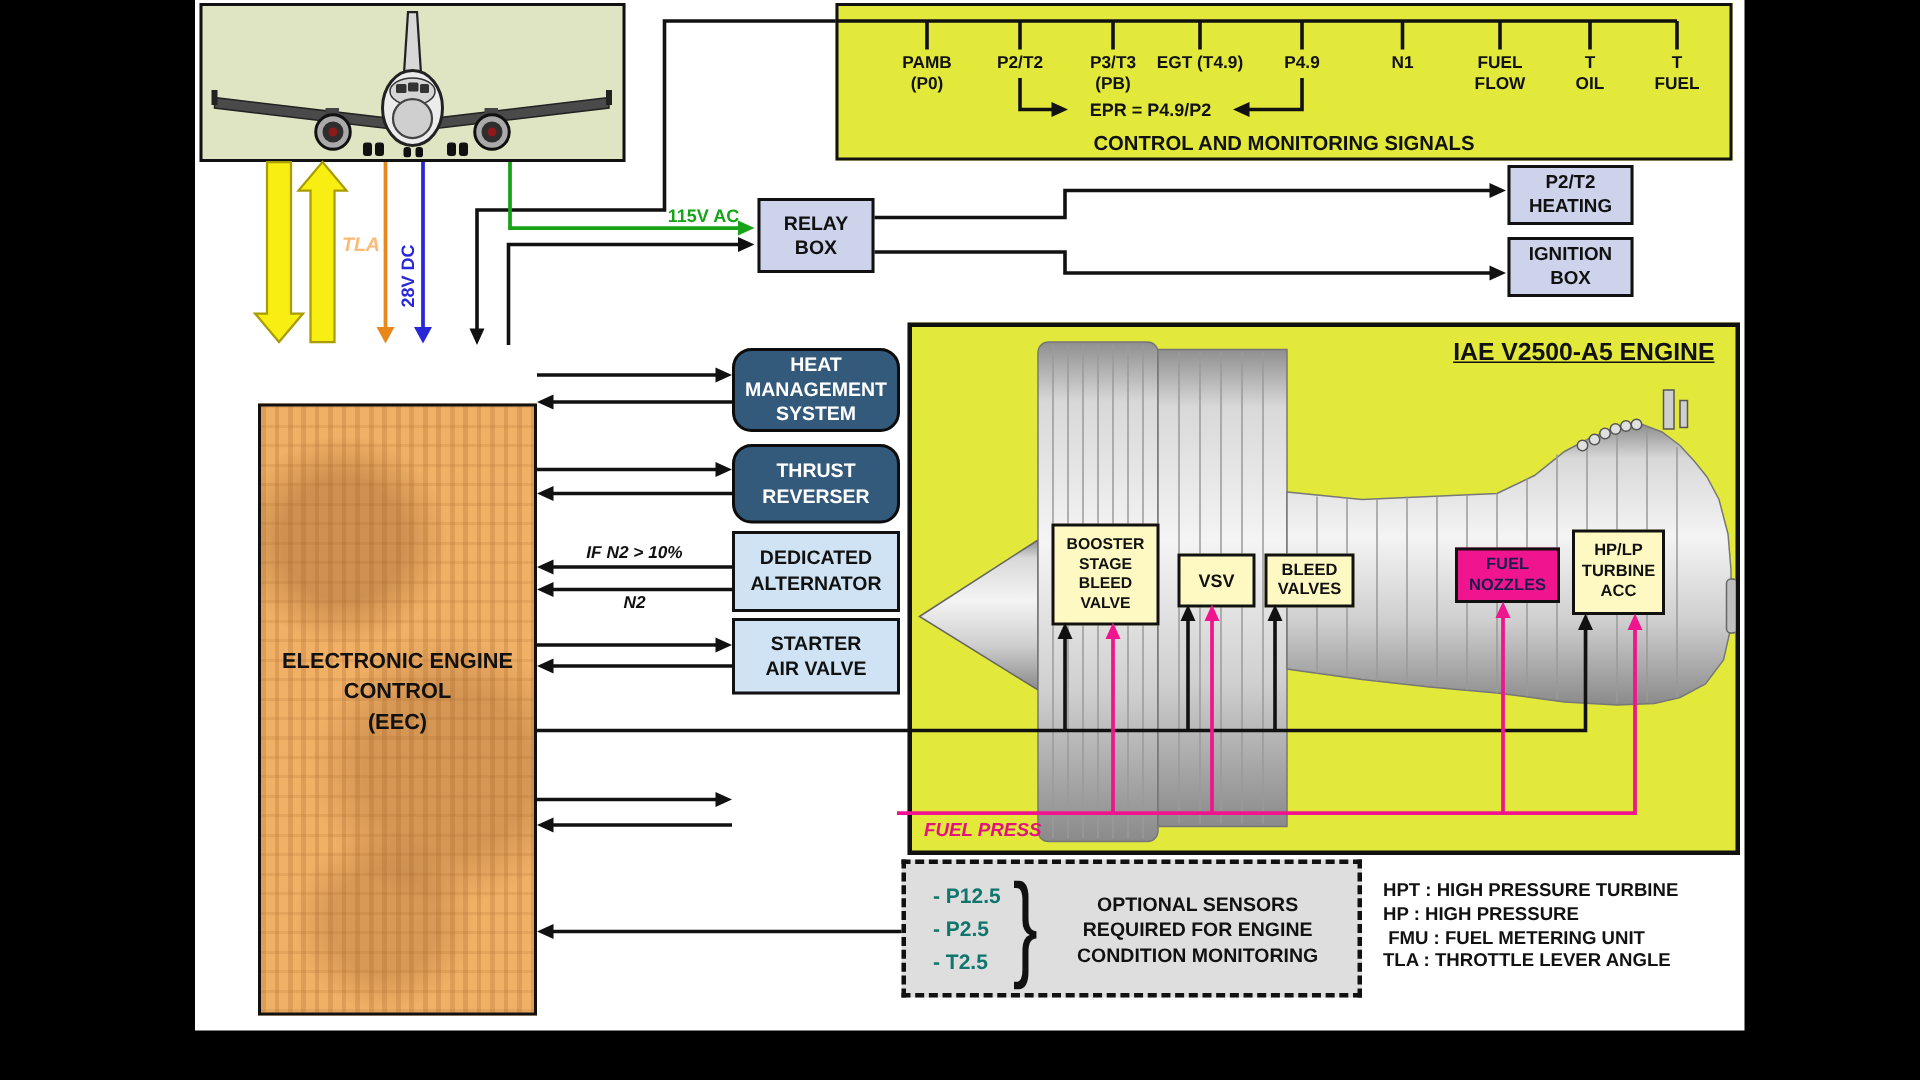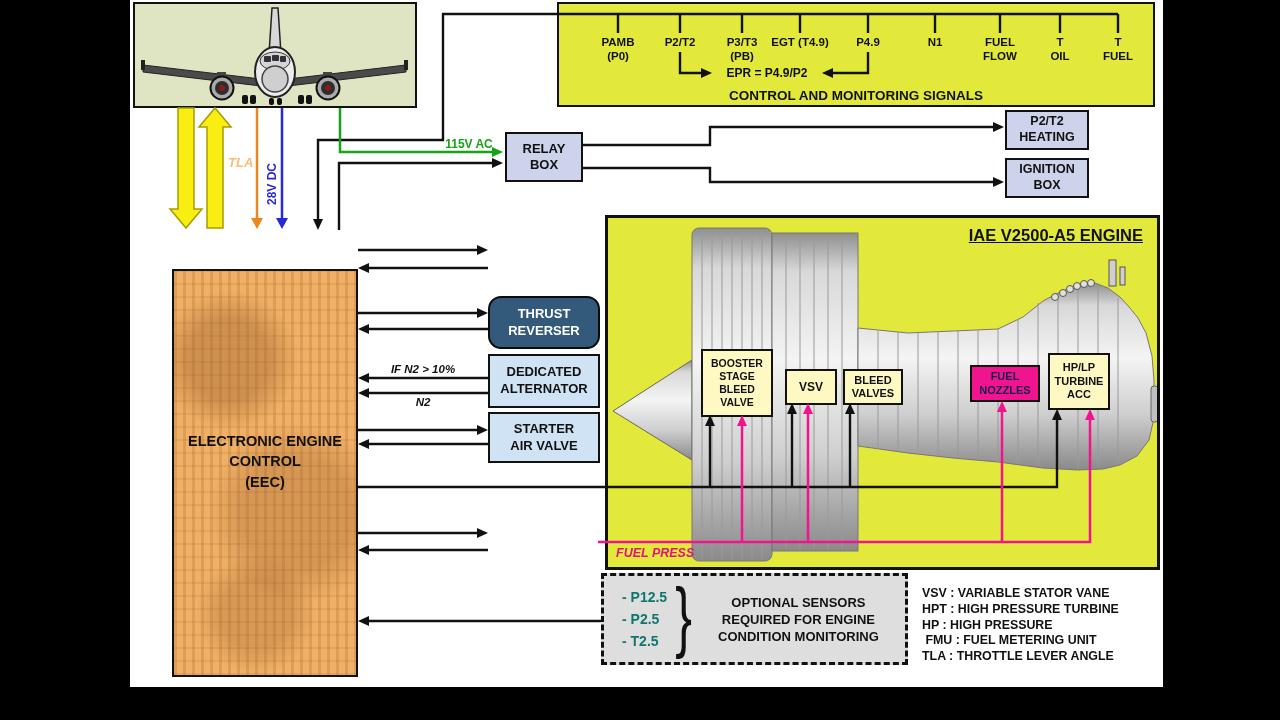--- a/index.html
+++ b/index.html
@@ -90,20 +90,23 @@
 HEATING</div>
   <div class="box peri" style="left:1005px;top:158px;width:84px;height:40px;font-size:12.5px;">IGNITION
 BOX</div>
 
   <div class="tex abs" style="left:172px;top:230px;width:186px;height:408px;margin-top:39px;">
     <div class="lab" style="left:0;top:160px;width:182px;text-align:center;font-size:14.5px;line-height:1.4;white-space:pre-line;">ELECTRONIC ENGINE
 CONTROL
 (EEC)</div>
   </div>
 
+  <div class="box dark" style="left:488px;top:232px;width:112px;height:56px;">HEAT
+MANAGEMENT
+SYSTEM</div>
   <div class="box dark" style="left:488px;top:296px;width:112px;height:53px;">THRUST
 REVERSER</div>
   <div class="box lblue" style="left:488px;top:354px;width:112px;height:54px;">DEDICATED
 ALTERNATOR</div>
   <div class="box lblue" style="left:488px;top:412px;width:112px;height:51px;">STARTER
 AIR VALVE</div>
 
   <div class="lab" style="left:383px;top:363px;width:80px;text-align:center;font-size:11.5px;font-style:italic;">IF N2 &gt; 10%</div>
   <div class="lab" style="left:403px;top:396px;width:40px;text-align:center;font-size:11.5px;font-style:italic;">N2</div>
   <div class="lab" style="left:228px;top:155px;width:34px;font-size:13px;font-style:italic;color:#fdba74;">TLA</div>
@@ -186,21 +189,20 @@
       <div>- P2.5</div>
       <div>- T2.5</div>
     </div>
     <div style="font-size:50px;font-weight:400;color:#111;transform:scaleY(1.55);margin:0 6px 4px 8px;">}</div>
     <div style="flex:1;text-align:center;font-weight:bold;font-size:13px;line-height:17px;white-space:pre-line;color:#111;padding-right:6px;">OPTIONAL SENSORS
 REQUIRED FOR ENGINE
 CONDITION MONITORING</div>
   </div>
 
   <div class="abs" style="left:922px;top:586px;width:234px;">
-    <div class="legend-line">VSV : VARIABLE STATOR VANE</div>
     <div class="legend-line">HPT : HIGH PRESSURE TURBINE</div>
     <div class="legend-line">HP : HIGH PRESSURE</div>
     <div class="legend-line"> FMU : FUEL METERING UNIT</div>
     <div class="legend-line">TLA : THROTTLE LEVER ANGLE</div>
   </div>
 
   <svg class="overlay" width="1280" height="720" viewBox="0 0 1280 720">
 
     <g stroke="#111" stroke-width="2.4" fill="none">
       <path d="M557,14 H1118"></path>

